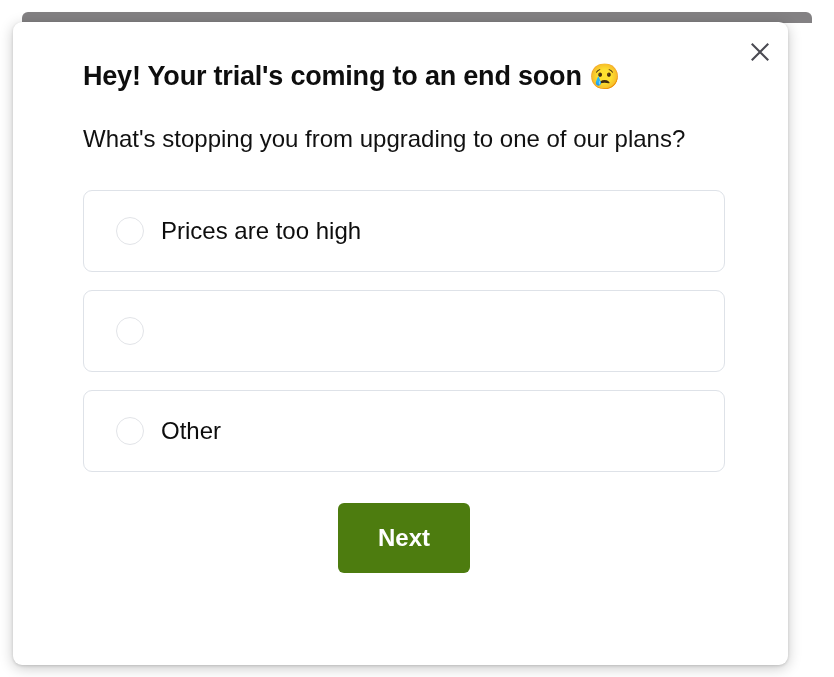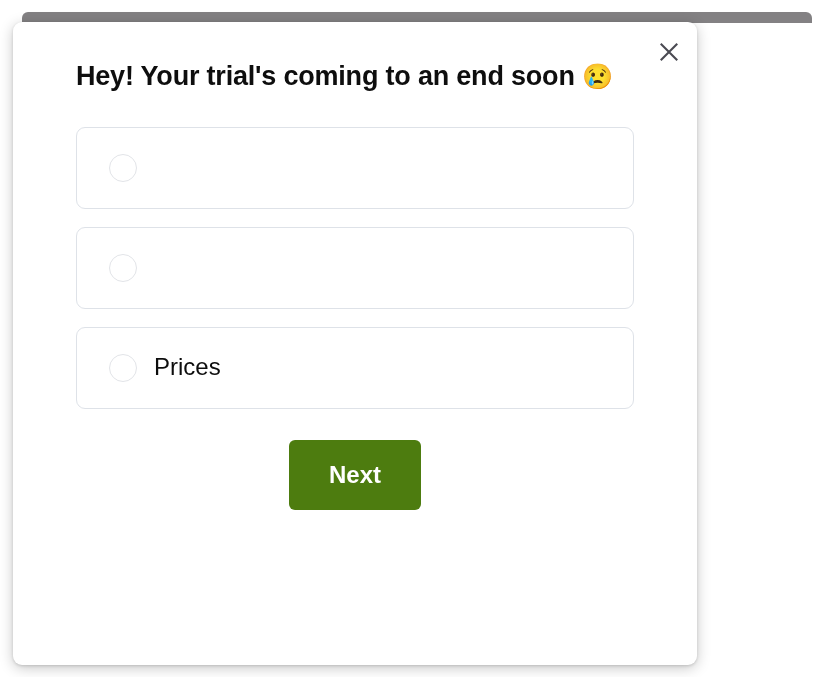--- a/index.html
+++ b/index.html
@@ -23,26 +23,27 @@
     width: 790px;
     height: 11px;
     background: #838183;
     border-radius: 6px 6px 0 0;
   }
 
   .modal {
     position: absolute;
     left: 13px;
     top: 22px;
-    width: 684px;
+    width: 775px;
     height: 643px;
     background: #ffffff;
     border-radius: 9px;
     box-shadow: 0 3px 14px rgba(0,0,0,0.22), 0 1px 3px rgba(0,0,0,0.14);
     box-sizing: border-box;
+    padding-left: 7px;
   }
 
   .close-button {
     position: absolute;
     right: 6px;
     top: 8px;
     width: 44px;
     height: 44px;
     display: flex;
     align-items: center;
@@ -150,34 +151,36 @@
     </span>
   </button>
 
   <div class="modal-body">
 
     <h1 class="title">
       <span>Hey! Your trial's coming to an end soon</span>
       <span class="emoji">😢</span>
     </h1>
 
+    <p class="question">What's stopping you from upgrading to one of our plans?</p>
 
     <div class="options">
 
       <div class="option">
         <span class="radio"></span>
+        <span class="option-label">Prices are too high</span>
       </div>
 
       <div class="option">
         <span class="radio"></span>
       </div>
 
       <div class="option">
         <span class="radio"></span>
-        <span class="option-label">Prices</span>
+        <span class="option-label">Other</span>
       </div>
 
     </div>
 
     <div class="footer">
       <button class="next-button">Next</button>
     </div>
 
   </div>
 </div>

